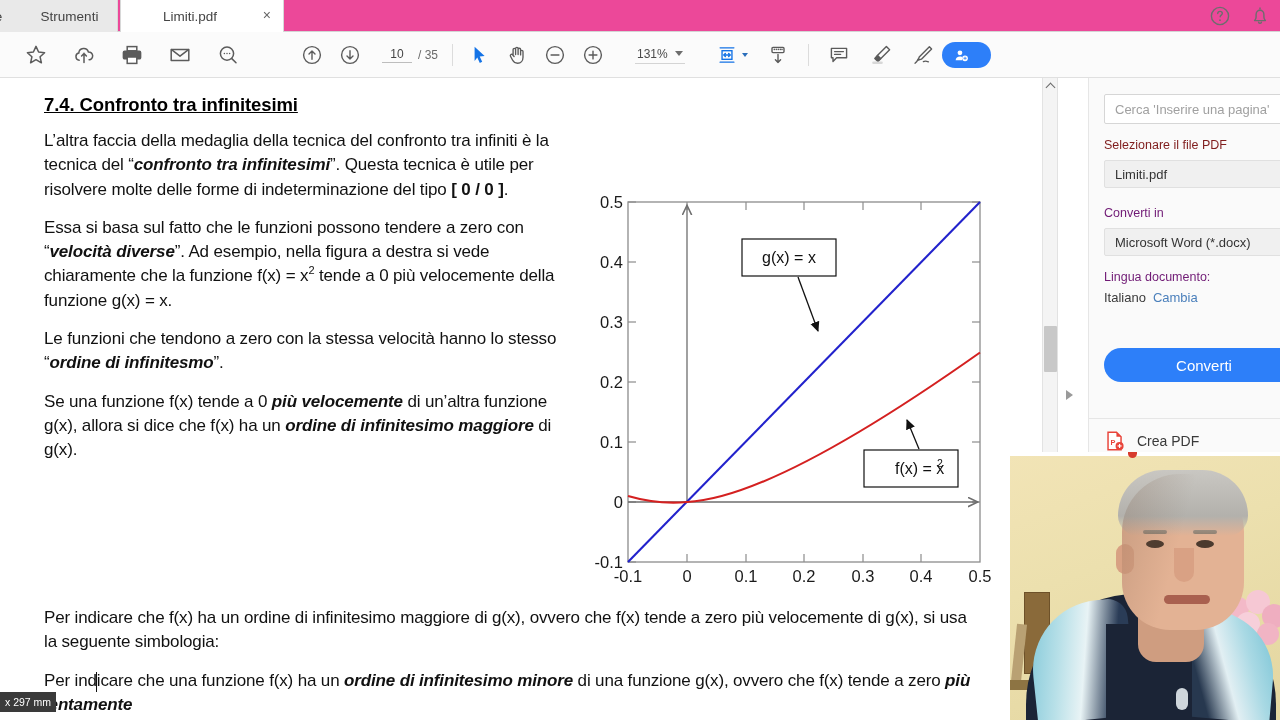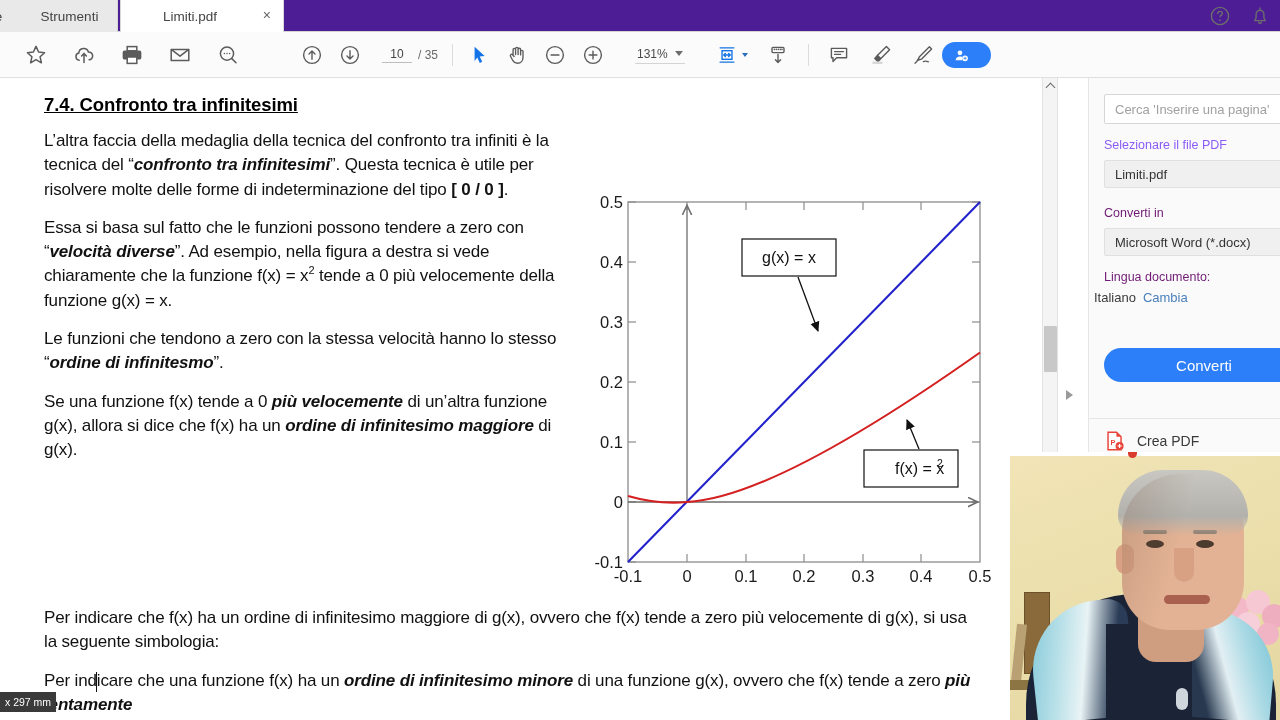--- a/index.html
+++ b/index.html
@@ -7,21 +7,21 @@
   body {
     font-family: "Liberation Sans", sans-serif;
     background: #ffffff;
     -webkit-font-smoothing: antialiased;
   }
   .app { position: relative; width: 1280px; height: 720px; background: #fff; }
 
   
   .tabbar {
     position: absolute; left: 0; top: 0; width: 1280px; height: 32px;
-    background: #4c1d95;
+    background: #ec4899;
     border-bottom: 1px solid #d4d4d4;
   }
   .tab {
     position: absolute; top: 0; height: 32px;
     display: flex; align-items: center; justify-content: center;
     font-size: 13.5px; color: #444;
     padding: 0 14px;
     border-right: 1px solid #d8d8d8;
   }
   .tab.home { left: -26px; width: 50px; background:#e9e9e9; }
@@ -124,29 +124,29 @@
   .rpanel {
     position: absolute; left: 1088px; top: 78px; width: 192px; height: 642px;
     background: #fafafa; border-left: 1px solid #e6e6e6;
   }
   .searchbox {
     position: absolute; left: 15px; top: 16px; width: 200px; height: 30px;
     background: #fff; border: 1px solid #d6d6d6; border-radius: 2px;
     display: flex; align-items: center; padding: 0 10px;
     font-size: 13px; color: #a0a0a0;
   }
-  .rlabel { position: absolute; left: 15px; font-size: 12.5px; color: #8b5cf6; }
+  .rlabel { position: absolute; left: 15px; font-size: 12.5px; color: #7f1d1d; }
   .rlabel.dark { color: #701a75; }
   .rfield {
     position: absolute; left: 15px; width: 200px; height: 28px;
     background: #f0f0f0; border: 1px solid #e0e0e0; border-radius: 2px;
     display: flex; align-items: center; padding: 0 10px;
     font-size: 13px; color: #333;
   }
-  .langline { position: absolute; left: 5px; top: 212px; font-size: 13px; color: #3a3a3a; }
+  .langline { position: absolute; left: 15px; top: 212px; font-size: 13px; color: #3a3a3a; }
   .langline .chg { color: #4a7fbb; margin-left: 7px; }
   .convert-btn {
     position: absolute; left: 15px; top: 270px; width: 200px; height: 34px;
     background: #2d7ff9; border-radius: 17px; color: #fff;
     display: flex; align-items: center; justify-content: center;
     font-size: 15px;
   }
   .rdiv { position: absolute; left: 0; top: 340px; width: 192px; height: 1px; background: #e6e6e6; }
   .createpdf {
     position: absolute; left: 15px; top: 352px; display: flex; align-items: center; gap: 11px;

